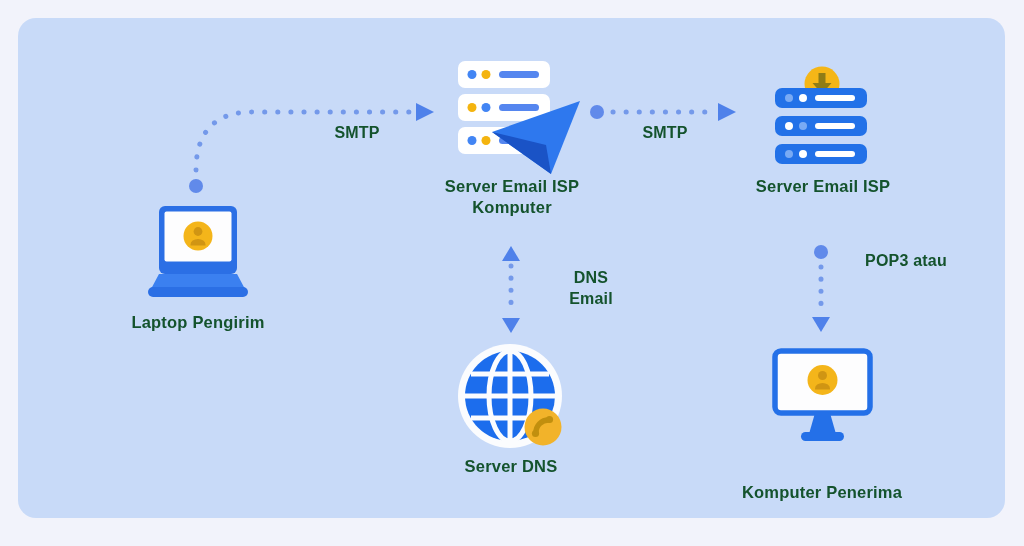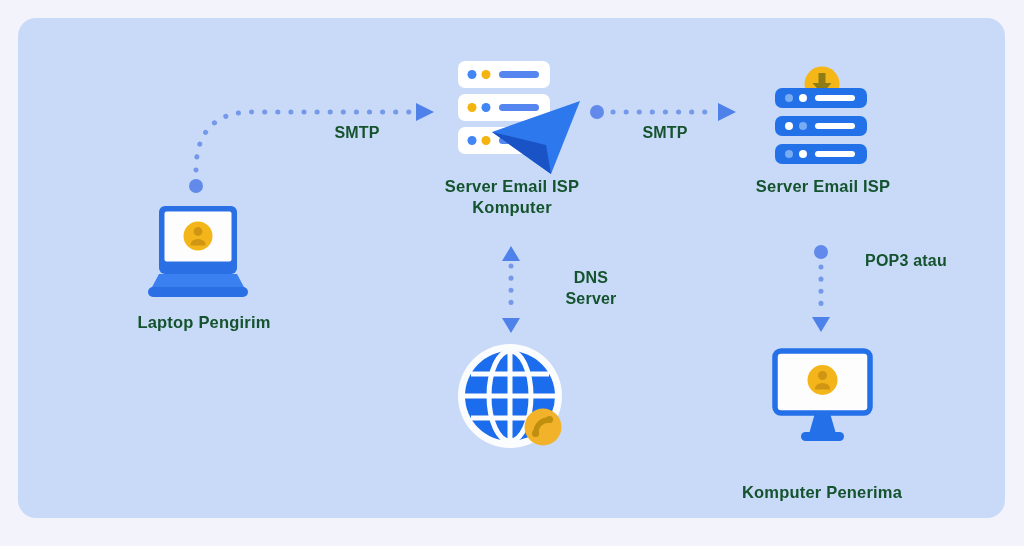--- a/index.html
+++ b/index.html
@@ -60,21 +60,21 @@
 
   <svg class="abs" style="left:145px;top:203px" width="106" height="96" viewBox="0 0 106 96">
     <rect x="14" y="3" width="78" height="68" rx="6" fill="#2b6fe5"></rect>
     <rect x="19.5" y="8.5" width="67" height="50" rx="2" fill="#fdfdfe"></rect>
     <circle cx="53" cy="33" r="14.5" fill="#f4b51a"></circle>
     <circle cx="53" cy="28.5" r="4.4" fill="#d09513"></circle>
     <path d="M 45.5 41.5 a 7.5 5.6 0 0 1 15 0 l 0 1 -15 0 z" fill="#d09513"></path>
     <polygon points="14,71 92,71 100,86 6,86" fill="#3b80f0"></polygon>
     <rect x="3" y="84" width="100" height="10" rx="5" fill="#2b6fe5"></rect>
   </svg>
-  <div class="label" style="left:104px;top:312px;width:200px">Laptop Pengirim</div>
+  <div class="label" style="left:98px;top:312px;width:200px">Laptop Pengirim</div>
 
   <svg class="abs" style="left:450px;top:55px" width="135" height="125" viewBox="0 0 135 125">
     <rect x="8" y="6" width="92" height="27" rx="7" fill="#ffffff"></rect>
     <circle cx="22" cy="19.5" r="4.5" fill="#4285f4"></circle>
       <circle cx="36" cy="19.5" r="4.5" fill="#f4b40f"></circle>
     <rect x="49" y="16" width="40" height="7" rx="3.5" fill="#5586ef"></rect>
     <rect x="8" y="39" width="92" height="27" rx="7" fill="#ffffff"></rect>
     <circle cx="22" cy="52.5" r="4.5" fill="#f4b40f"></circle>
       <circle cx="36" cy="52.5" r="4.5" fill="#4285f4"></circle>
     <rect x="49" y="49" width="40" height="7" rx="3.5" fill="#5586ef"></rect>
@@ -125,34 +125,35 @@
       <path d="M 19 80 H 97"></path>
       <path d="M 58 13 V 103"></path>
     </g>
     <g>
       <circle cx="91" cy="89" r="18.5" fill="#f2b32a"></circle>
       <path d="M 84 95 a 12.5 12.5 0 0 1 13 -13" stroke="#c18f0e" stroke-width="5.5" fill="none" stroke-linecap="round"></path>
       <circle cx="83.5" cy="95.5" r="3.6" fill="#c18f0e"></circle>
       <circle cx="97.5" cy="81.5" r="3.6" fill="#c18f0e"></circle>
     </g>
   </svg>
+  <div class="label" style="left:411px;top:456px;width:200px">Server DNS</div>
 
   <svg class="abs" style="left:765px;top:345px" width="114" height="100" viewBox="0 0 114 100">
     <rect x="10" y="6" width="95" height="62" rx="6" fill="#fdfdfe" stroke="#2470e8" stroke-width="5.5"></rect>
     <circle cx="57.5" cy="35" r="15" fill="#f4b51a"></circle>
     <circle cx="57.5" cy="30.5" r="4.5" fill="#d09513"></circle>
     <path d="M 50 43.5 a 7.5 5.6 0 0 1 15 0 l 0 1 -15 0 z" fill="#d09513"></path>
     <polygon points="50,68 65,68 71,89 44,89" fill="#2470e8"></polygon>
     <rect x="36" y="87" width="43" height="9" rx="4.5" fill="#2470e8"></rect>
   </svg>
   <div class="label" style="left:722px;top:482px;width:200px">Komputer Penerima</div>
 
   <div class="label arrow-label" style="left:307px;top:122px;width:100px">SMTP</div>
   <div class="label arrow-label" style="left:615px;top:122px;width:100px">SMTP</div>
   <div class="label arrow-label left" style="left:531px;top:267px;width:120px">
     <span style="display:block">DNS</span>
-    <span style="display:block">Server</span>
+    <span style="display:block">Email</span>
   </div>
   <div class="label arrow-label left" style="left:841px;top:250px;width:130px">
     <span style="display:block">POP3 atau</span>
   </div>
 
 </div>
 
 </body></html>

